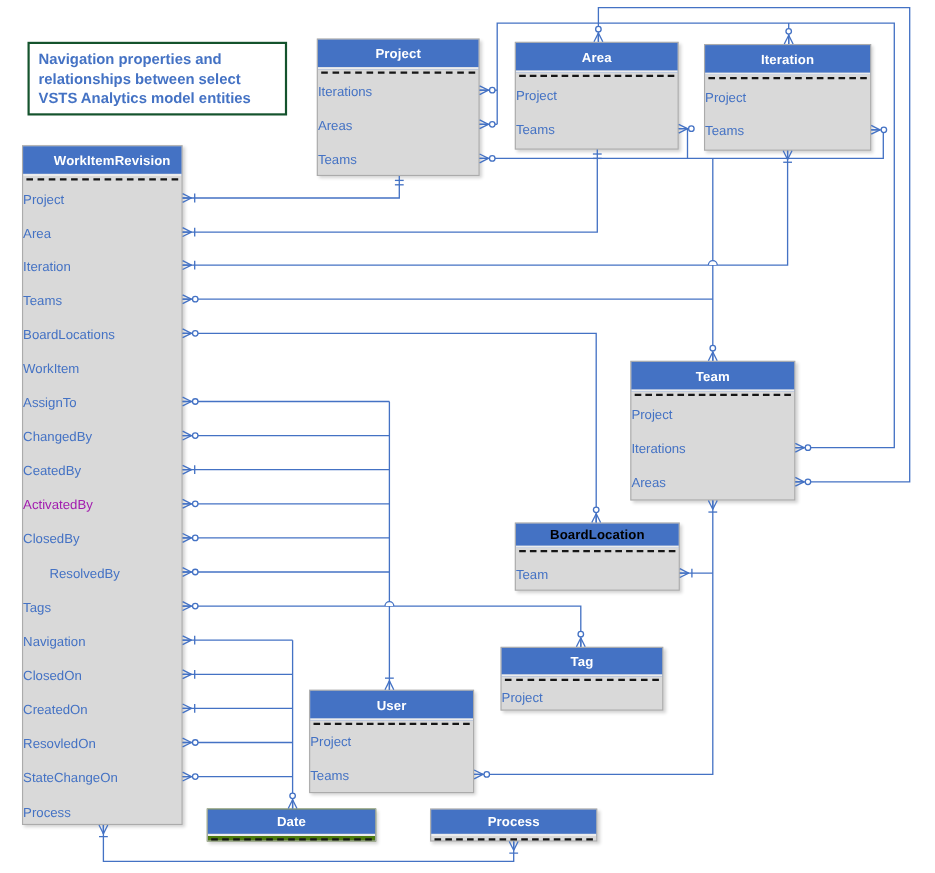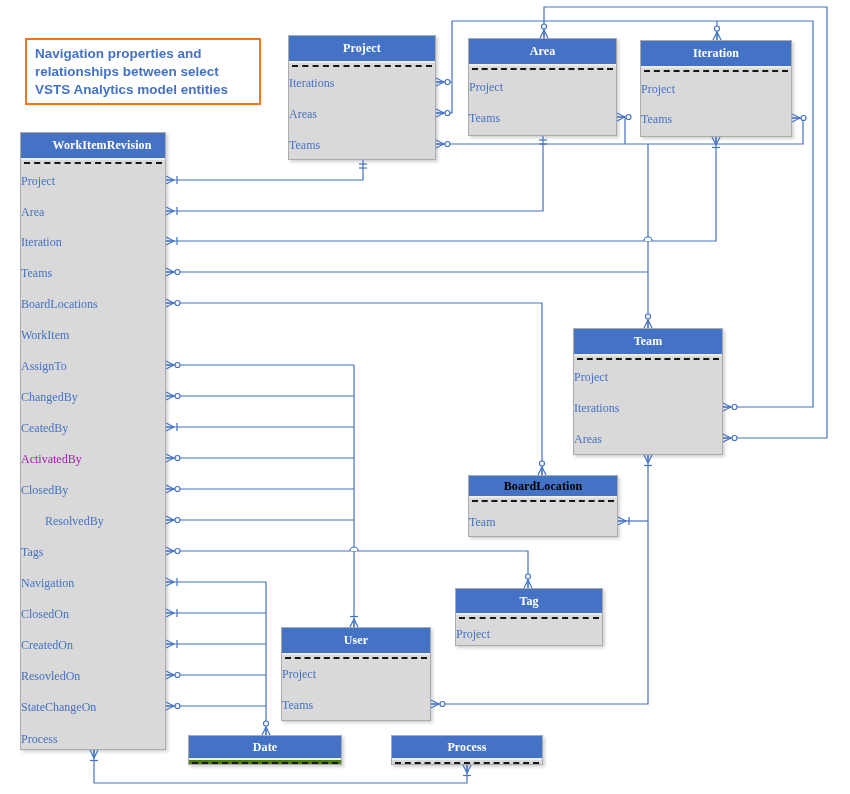--- a/index.html
+++ b/index.html
@@ -1,25 +1,25 @@
 <!DOCTYPE html>
 <html><head>
 <meta charset="utf-8">
 <style>
   html,body{margin:0;padding:0;background:#ffffff;}
   body{width:850px;height:794px;overflow:hidden;font-family:"Liberation Sans",sans-serif;}
   #stage{position:relative;width:850px;height:794px;background:#ffffff;}
   .title-box{
     position:absolute;left:25px;top:38px;width:216px;
-    border:2px solid #f97316;background:#ffffff;color:#4472C4;
+    border:2px solid #14532d;background:#ffffff;color:#4472C4;
     font-size:13.5px;font-weight:600;line-height:1.32;padding:5px 8px;
   }
   .entity{
     position:absolute;background:#D9D9D9;border:1px solid #ABABAB;
-    box-shadow:2px 2px 3px rgba(0,0,0,0.18);box-sizing:border-box;font-family:Liberation Serif, serif;
+    box-shadow:2px 2px 3px rgba(0,0,0,0.18);box-sizing:border-box;
   }
   .entity-header{
     background:#4472C4;color:#ffffff;font-size:12px;font-weight:700;
     display:flex;align-items:center;justify-content:center;
     border-bottom:2px solid #ececec;box-sizing:border-box;
     letter-spacing:0.1px;
   }
   .entity-sep{height:0;border-top:2px dashed #161616;margin:2px 3px 0 3px;}
   .entity-row{
     position:absolute;left:0;right:0;height:18px;line-height:18px;

